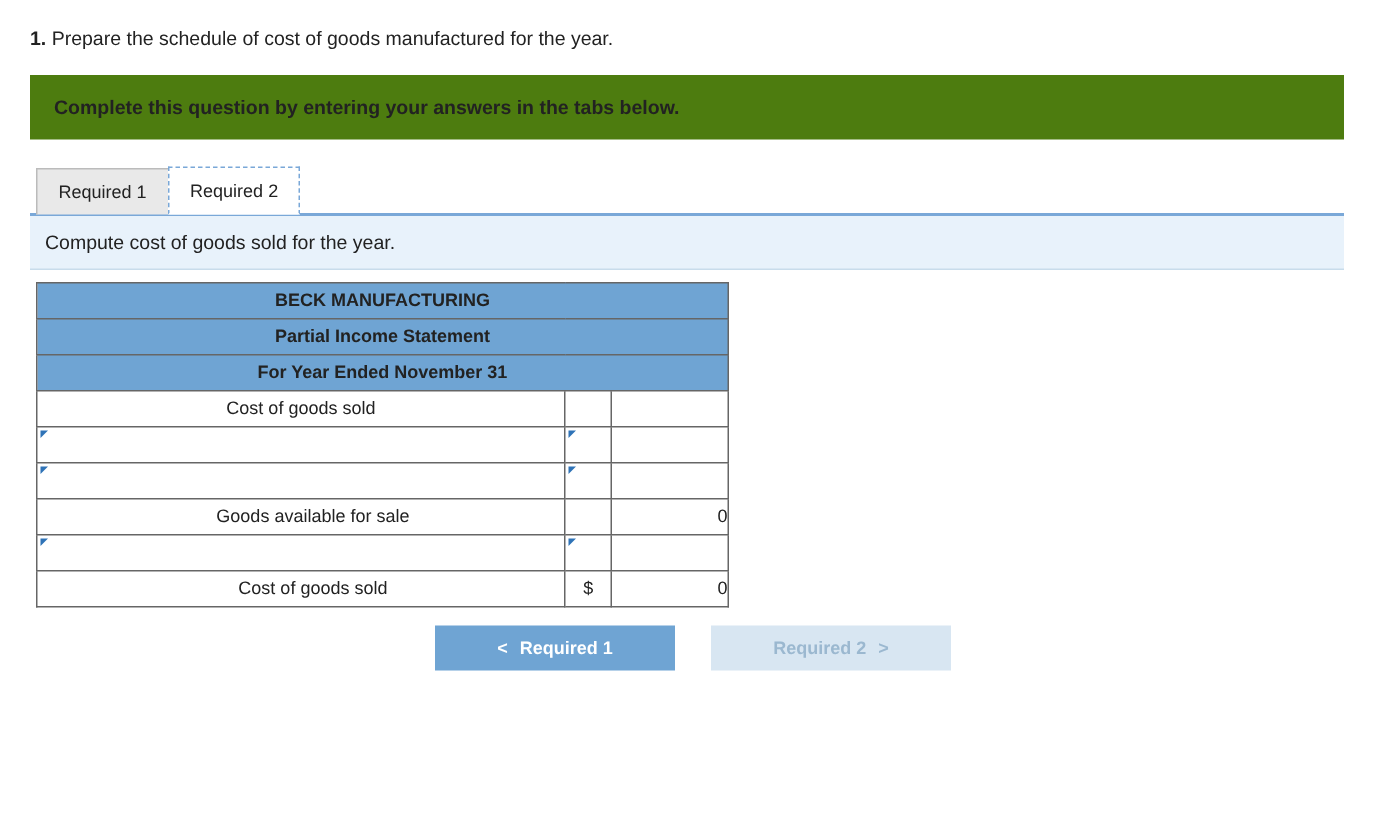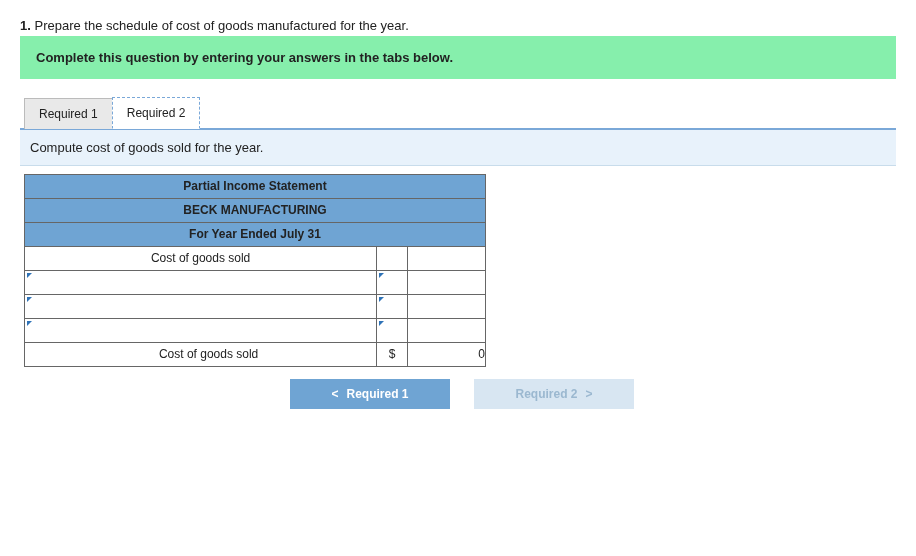--- a/index.html
+++ b/index.html
@@ -5,24 +5,24 @@
   * { box-sizing: border-box; }
   body {
     margin: 0;
     padding: 16px 20px;
     font-family: Arial, Helvetica, sans-serif;
     font-size: 13px;
     color: #222;
     background: #fff;
     width: 916px;
   }
-  .instructions { margin-bottom: 0; line-height: 1.5; }
+  .instructions { margin-bottom: 14px; line-height: 1.5; }
   .instructions b { font-weight: 700; }
   .banner {
-    background: #86efac;
+    background: #4d7c0f;
     padding: 14px 16px;
     font-weight: 700;
     font-size: 13px;
     margin-bottom: 18px;
   }
   .tabs-row {
     display: flex;
     align-items: flex-end;
     gap: 0;
     padding-left: 4px;
@@ -121,43 +121,48 @@
   <div class="tab active">Required 2</div>
 </div>
 <div class="tab-border"></div>
 
 <div class="tab-prompt">Compute cost of goods sold for the year.</div>
 
 <div class="sheet-wrap">
 <table class="sheet">
   <tbody>
         <tr>
+          <td class="hdr" colspan="3">BECK MANUFACTURING</td>
+        </tr>
+  <tr>
           <td class="hdr" colspan="3">Partial Income Statement</td>
         </tr>
   <tr>
-          <td class="hdr" colspan="3">BECK MANUFACTURING</td>
-        </tr>
-  <tr>
-          <td class="hdr" colspan="3">For Year Ended July 31</td>
+          <td class="hdr" colspan="3">For Year Ended November 31</td>
         </tr>
 
   <tr>
     <td class="col-desc">Cost of goods sold</td>
     <td class="col-sym"></td>
     <td class="col-val"></td>
   </tr>
   <tr>
     <td class="col-desc indent tick"></td>
     <td class="col-sym indent tick"></td>
     <td class="col-val"></td>
   </tr>
   <tr>
     <td class="col-desc indent tick"></td>
     <td class="col-sym indent tick"></td>
     <td class="col-val"></td>
+  </tr>
+  <tr>
+    <td class="col-desc indent">Goods available for sale</td>
+    <td class="col-sym"></td>
+    <td class="col-val">0</td>
   </tr>
   <tr>
     <td class="col-desc indent tick"></td>
     <td class="col-sym indent tick"></td>
     <td class="col-val"></td>
   </tr>
   <tr>
     <td class="col-desc indent">Cost of goods sold</td>
     <td class="col-sym">$</td>
     <td class="col-val">0</td>

